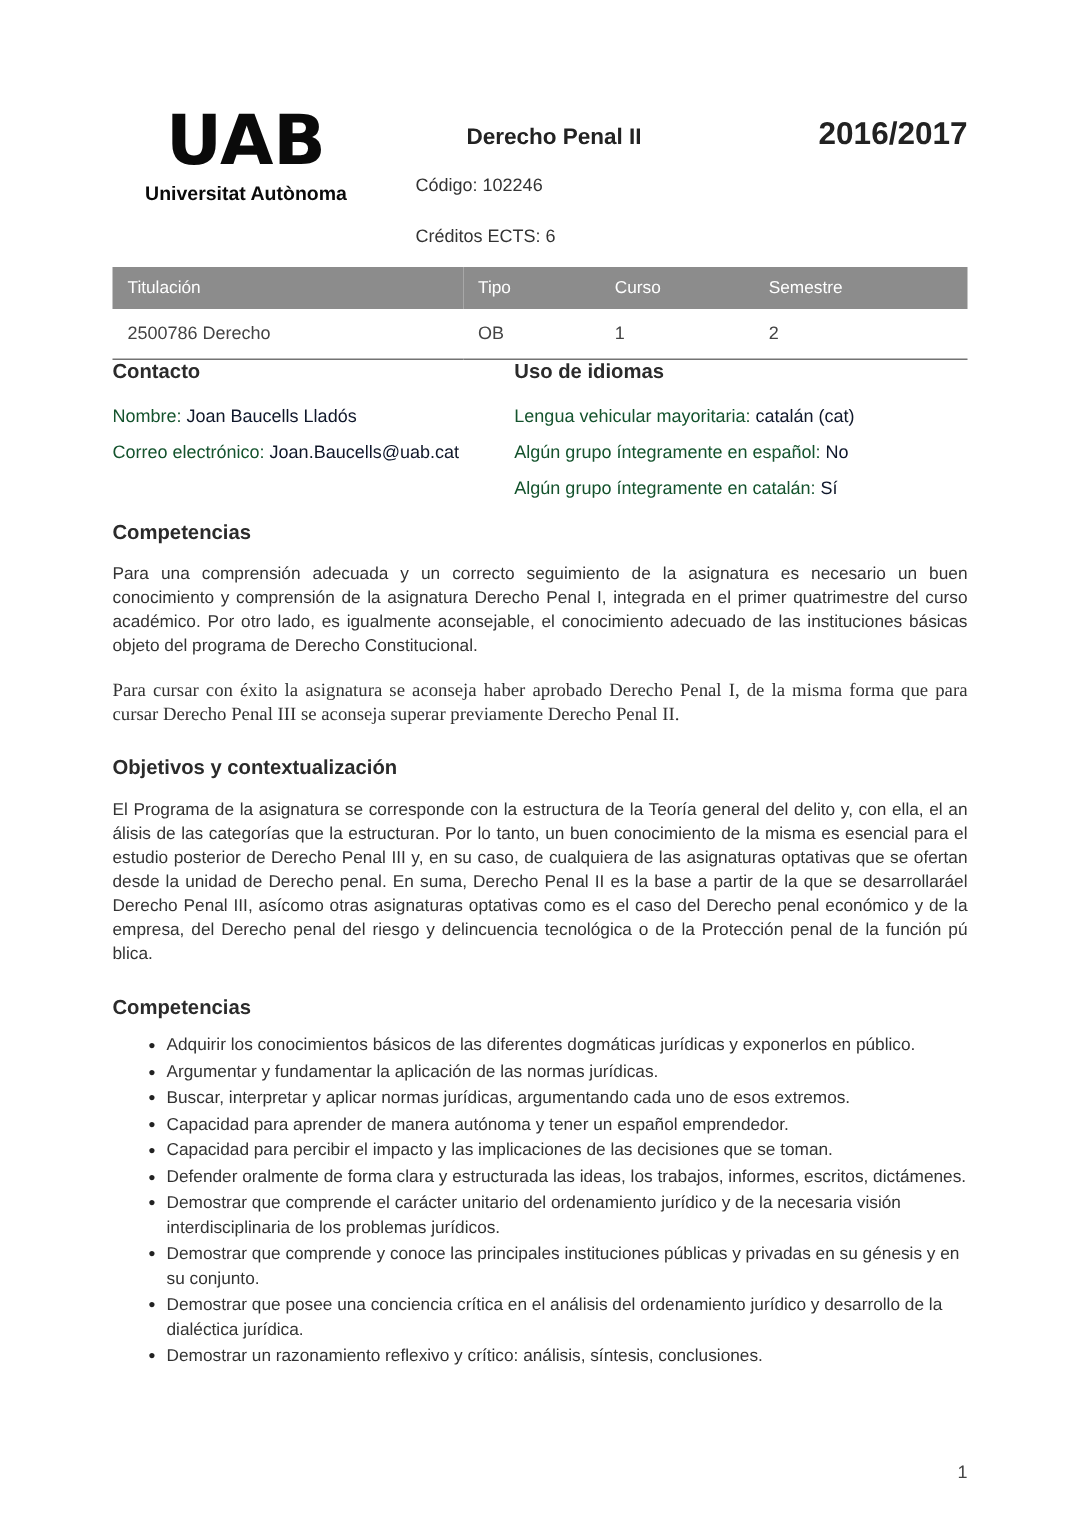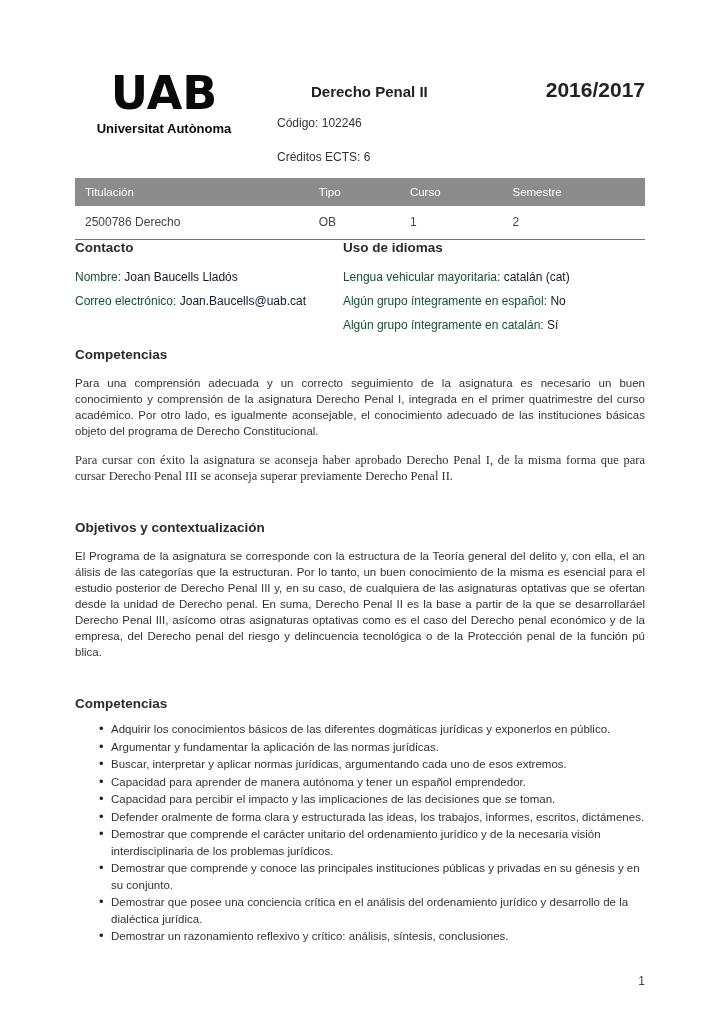--- a/index.html
+++ b/index.html
@@ -48,21 +48,21 @@
   .two-col { display: flex; }
   .col-left  { width: 47%; }
   .col-right { width: 53%; }
   .section-heading { font-size: 13.5px; font-weight: 700; color: #2b2b2b; }
   .field-list { margin-top: 10px; }
   .field { font-size: 12px; line-height: 24px; white-space: nowrap; }
   .field .label { color: #14532d; }
   .field .value { color: #0f172a; }
 
   
-  .text-section { margin-top: 36px; }
+  .text-section { margin-top: 20px; }
   .text-section.tight { margin-top: 10px; }
   .para {
     font-size: 11.5px; line-height: 16px;
     text-align: justify; color: #333;
     margin-top: 13px;
   }
   .para.serif { font-family: "Liberation Serif", serif; font-size: 12.5px; }
 
   
   .bullets { list-style: none; margin-top: 10px; }

